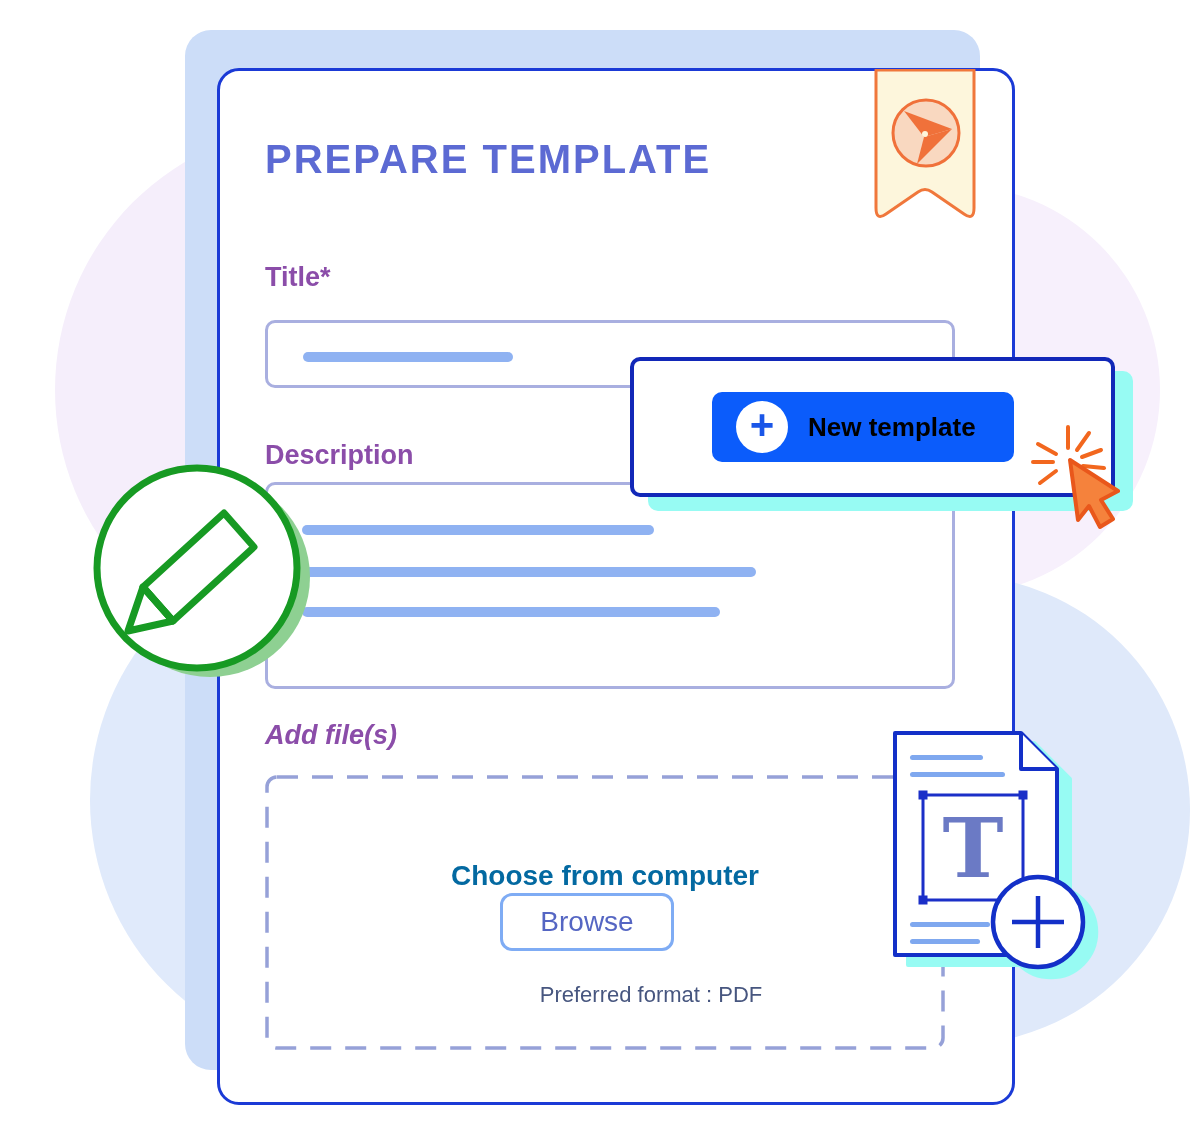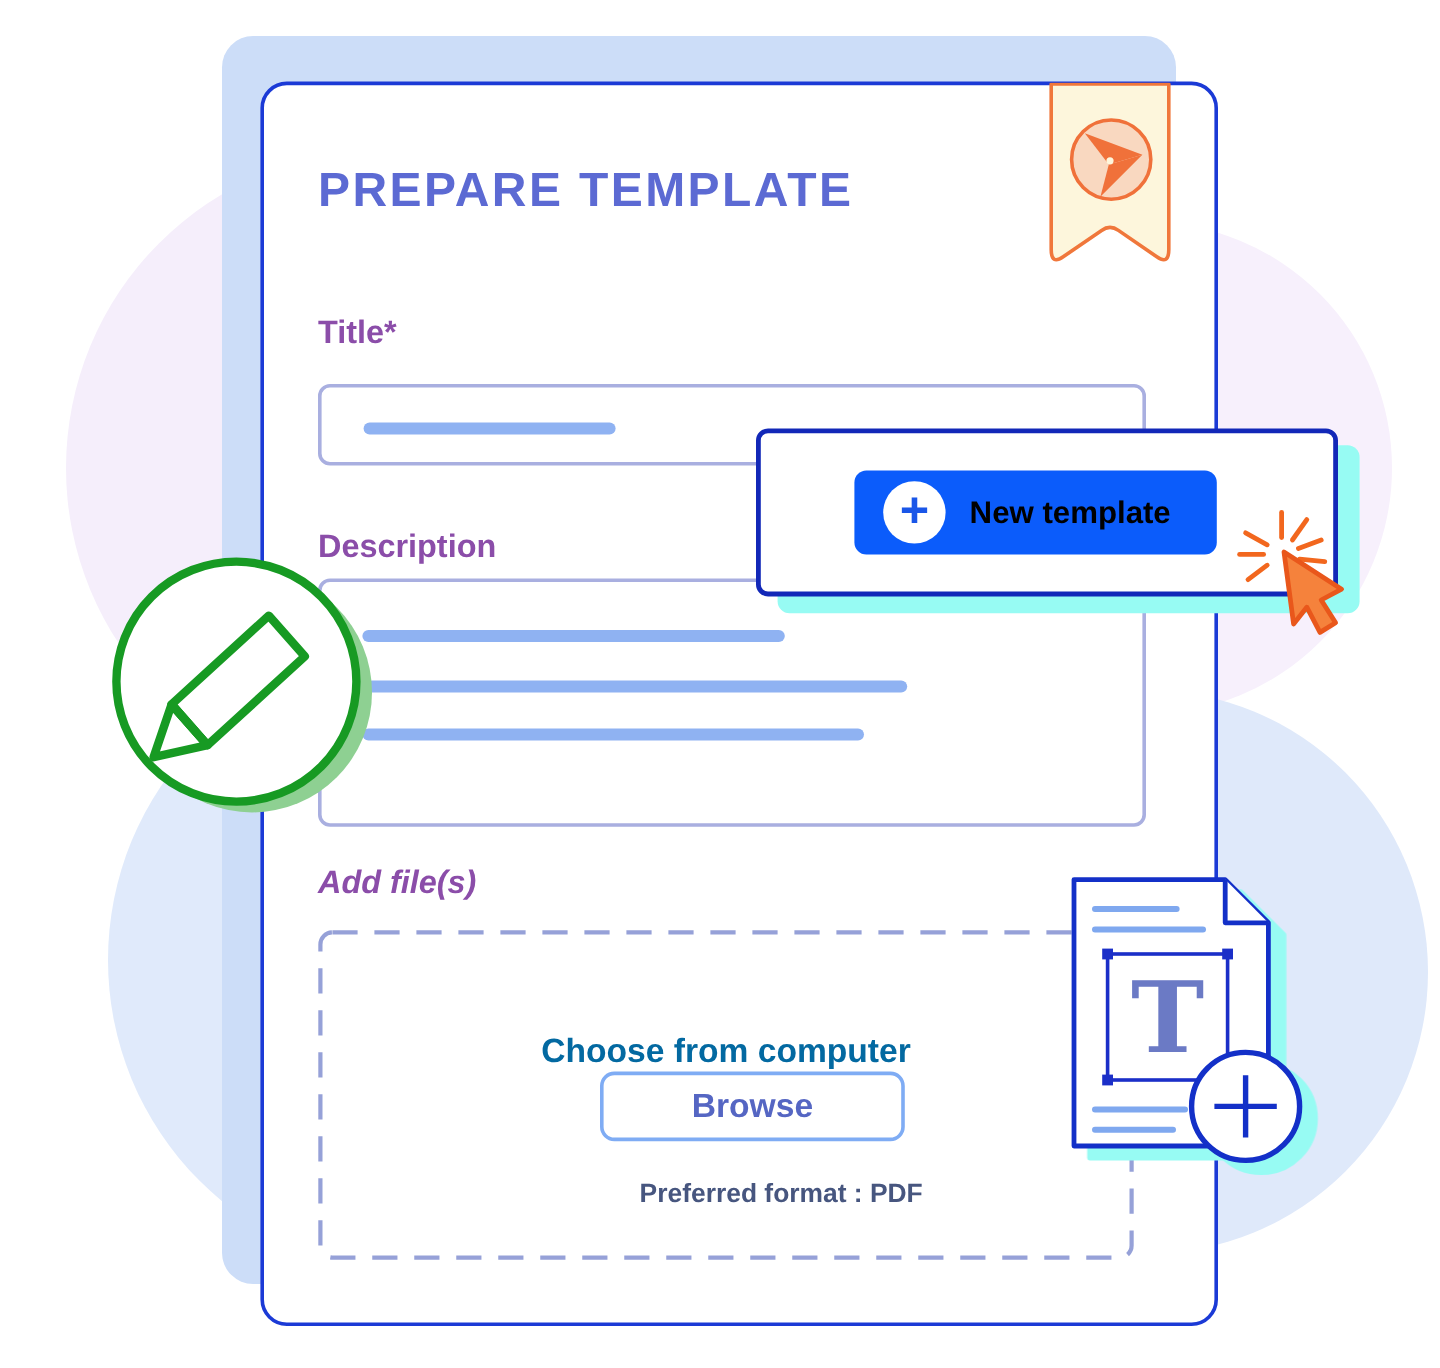--- a/index.html
+++ b/index.html
@@ -18,25 +18,25 @@
     left:217px;top:68px;width:798px;height:1037px;border-radius:22px;
     background:#ffffff;border:3px solid #1b3ad6;box-sizing:border-box;
   }
   .page-title{left:265px;top:137px;font-size:40px;font-weight:bold;letter-spacing:2px;color:#5c6ad3;}
   .page-subtitle{left:265px;top:198px;font-size:27px;font-weight:bold;color:#475381;}
   .field-label{font-size:27px;font-weight:bold;color:#8b4da9;}
   .input-box{border:3px solid #a9afe0;border-radius:10px;background:#fff;box-sizing:border-box;}
   .skeleton{position:absolute;height:10px;border-radius:5px;background:#8fb2f2;}
   .dz-heading{left:265px;top:824px;width:680px;text-align:center;font-size:28px;font-weight:bold;color:#0369a1;margin-top:36px;}
   .browse-btn{
-    left:500px;top:893px;width:254px;height:58px;border:3px solid #7facf4;border-radius:12px;
+    left:500px;top:893px;width:174px;height:58px;border:3px solid #7facf4;border-radius:12px;
     background:#fff;box-sizing:border-box;display:flex;align-items:center;justify-content:center;
-    font-size:28px;font-weight:bold;color:#5566c3;cursor:pointer;
+    font-size:28px;font-weight:normal;color:#5566c3;cursor:pointer;
   }
-  .dz-note{left:265px;top:982px;width:772px;text-align:center;font-size:22px;font-weight:bold;color:#47567f;}
+  .dz-note{left:265px;top:982px;width:772px;text-align:center;font-size:22px;font-weight:normal;color:#47567f;}
   .popup{
     left:630px;top:357px;width:485px;height:140px;background:#ffffff;
     border:4px solid #1228b8;border-radius:10px;box-sizing:border-box;
     box-shadow:18px 14px 0 0 #97fbf3;
   }
   .new-template-btn{
     position:absolute;left:78px;top:31px;width:302px;height:70px;background:#0b5cfb;border-radius:10px;
     display:flex;align-items:center;justify-content:flex-start;gap:20px;padding-left:24px;
     box-sizing:border-box;cursor:pointer;
   }

